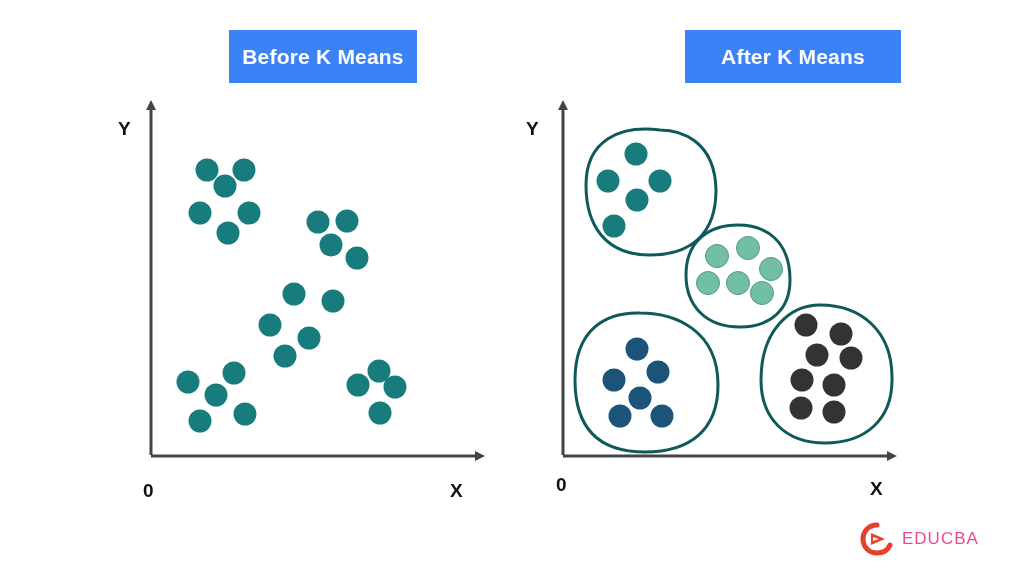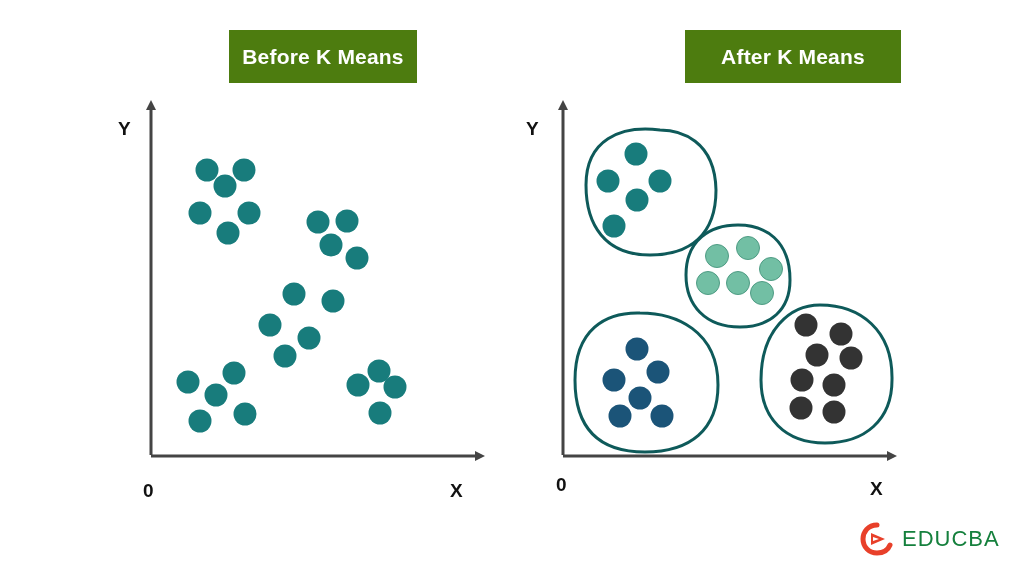--- a/index.html
+++ b/index.html
@@ -1,24 +1,24 @@
 <!DOCTYPE html>
 <html><head>
 <meta charset="utf-8">
 <style>
   html, body { margin: 0; padding: 0; background: #ffffff; }
   body { width: 1024px; height: 576px; position: relative; overflow: hidden;
          font-family: "Liberation Sans", "DejaVu Sans", sans-serif; }
-  .title-box { position: absolute; background: #4d7c0f; color: #ffffff;
+  .title-box { position: absolute; background: #3b82f6; color: #ffffff;
                font-weight: bold; font-size: 21px; display: flex;
                align-items: center; justify-content: center; letter-spacing: 0.2px; }
   .axis-label { position: absolute; font-weight: bold; font-size: 19px; color: #111111; }
   svg.plot { position: absolute; left: 0; top: 0; }
   .logo { position: absolute; left: 860px; top: 522px; display: flex; align-items: center; }
-  .logo-text { font-size: 22px; color: #15803d; margin-left: 8px; letter-spacing: 1px; }
+  .logo-text { font-size: 17px; color: #ec4899; margin-left: 8px; letter-spacing: 1px; }
 </style>
 </head>
 <body>
 
 <div class="title-box" style="left:229px; top:30px; width:188px; height:53px;">Before K Means</div>
 
 <div class="title-box" style="left:685px; top:30px; width:216px; height:53px;">After  K Means</div>
 
 <div class="axis-label" style="left:118px; top:118px;">Y</div>
 <div class="axis-label" style="left:450px; top:480px;">X</div>

